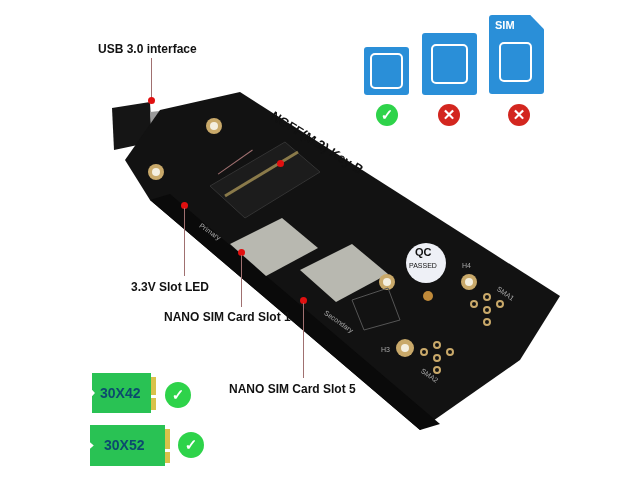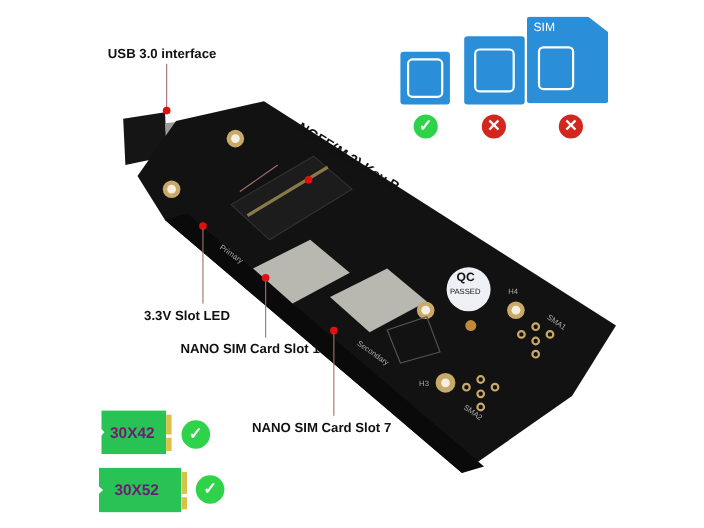--- a/index.html
+++ b/index.html
@@ -6,21 +6,21 @@
   body{width:640px;height:480px;position:relative;overflow:hidden;font-family:"Liberation Sans",sans-serif;}
   .label{position:absolute;font-weight:bold;font-size:12px;color:#111;white-space:nowrap;}
   .line{position:absolute;background:#a07070;width:1px;}
   .dot{position:absolute;width:7px;height:7px;border-radius:50%;background:#e01010;}
   .sim{position:absolute;background:#2a8fd8;border-radius:3px;}
   .chip{position:absolute;border:2px solid #fff;border-radius:5px;}
   .badge{position:absolute;width:22px;height:22px;border-radius:50%;color:#fff;font-weight:bold;font-size:15px;text-align:center;line-height:22px;}
   .ok{background:#2ed34a;}
   .no{background:#d3261f;}
   .card{position:absolute;background:#29c254;}
-  .card span{position:absolute;font-weight:bold;font-size:14px;color:#701a75;}
+  .card span{position:absolute;font-weight:bold;font-size:14px;color:#0c4a6e;}
   .gold{position:absolute;background:#d9c24a;width:5px;}
   .pcb{position:absolute;}
 </style>
 </head>
 <body>
 
 <svg class="pcb" width="640" height="480" style="left:0;top:0;">
 
   <polygon points="112,108 150,102 152,142 114,150" fill="#151515"></polygon>
   <polygon points="150,112 188,108 190,146 152,152" fill="#9a9a9a"></polygon>
@@ -84,33 +84,33 @@
 <div class="dot" style="left:181px;top:202px;"></div>
 <div class="line" style="left:184px;top:208px;height:68px;"></div>
 <div class="label" style="left:131px;top:280px;">3.3V Slot LED</div>
 
 <div class="dot" style="left:238px;top:249px;"></div>
 <div class="line" style="left:241px;top:255px;height:52px;"></div>
 <div class="label" style="left:164px;top:310px;">NANO SIM Card Slot 1</div>
 
 <div class="dot" style="left:300px;top:297px;"></div>
 <div class="line" style="left:303px;top:303px;height:75px;"></div>
-<div class="label" style="left:229px;top:382px;">NANO SIM Card Slot 7</div>
+<div class="label" style="left:229px;top:382px;">NANO SIM Card Slot 5</div>
 
 <div class="sim" style="left:364px;top:47px;width:45px;height:48px;">
   <div class="chip" style="left:6px;top:6px;width:29px;height:32px;"></div>
 </div>
 <div class="badge ok" style="left:376px;top:104px;">✓</div>
 
 <div class="sim" style="left:422px;top:33px;width:55px;height:62px;">
   <div class="chip" style="left:9px;top:11px;width:33px;height:36px;"></div>
 </div>
 <div class="badge no" style="left:438px;top:104px;">✕</div>
 
-<div class="sim" style="left:479px;top:15px;width:74px;height:79px;clip-path:polygon(0 0,75% 0,100% 18%,100% 100%,0 100%);">
+<div class="sim" style="left:489px;top:15px;width:55px;height:79px;clip-path:polygon(0 0,75% 0,100% 18%,100% 100%,0 100%);font-weight:bold;">
   <div style="position:absolute;left:6px;top:4px;color:#fff;font-size:11px;">SIM</div>
   <div class="chip" style="left:10px;top:27px;width:29px;height:36px;"></div>
 </div>
 <div class="badge no" style="left:508px;top:104px;">✕</div>
 
 <div class="card" style="left:92px;top:373px;width:59px;height:40px;clip-path:polygon(0 0,100% 0,100% 100%,0 100%,0 58%,5% 50%,0 42%);">
   <span style="left:8px;top:12px;">30X42</span>
 </div>
 <div class="gold" style="left:151px;top:377px;height:18px;"></div>
 <div class="gold" style="left:151px;top:398px;height:12px;"></div>

